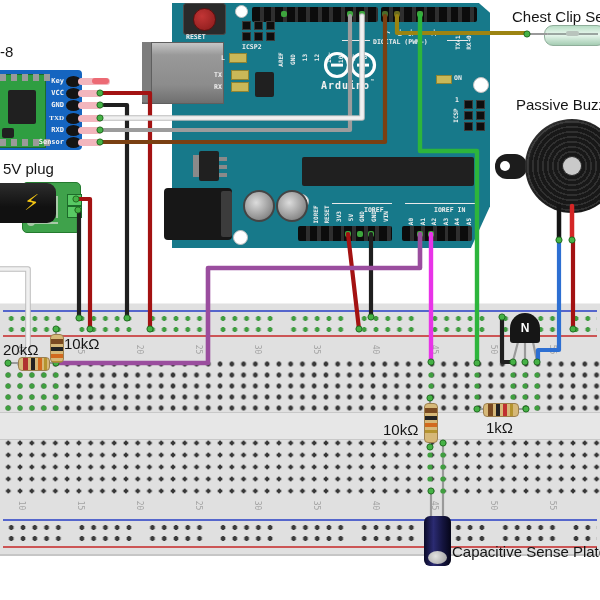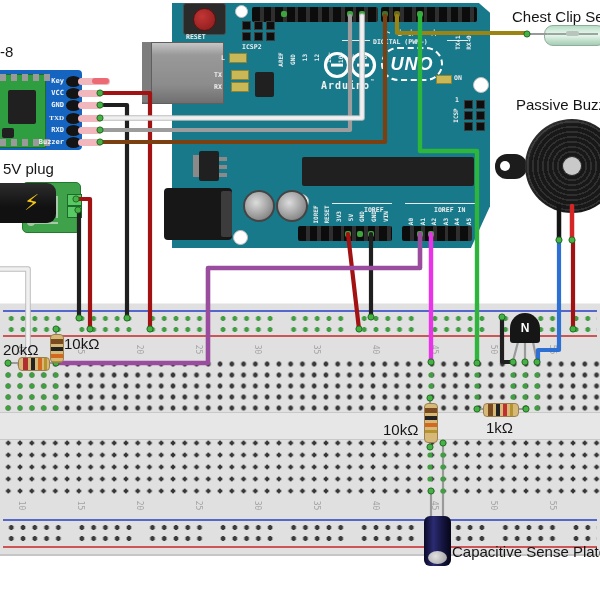--- a/index.html
+++ b/index.html
@@ -166,23 +166,20 @@
 
   <svg class="abs" style="left:318px;top:48px;z-index:12;" width="70" height="36">
     <circle cx="19" cy="17" r="11.5" fill="none" stroke="#fff" stroke-width="3.2"></circle>
     <circle cx="45" cy="17" r="11.5" fill="none" stroke="#fff" stroke-width="3.2"></circle>
     <rect x="13" y="15.6" width="12" height="3" fill="#fff"></rect>
     <rect x="39" y="15.6" width="12" height="3" fill="#fff"></rect>
     <rect x="43.5" y="11" width="3" height="12" fill="#fff"></rect>
   </svg>
   <span class="sw" style="left:321px;top:80px;font-size:10px;letter-spacing:1px;">Arduino</span>
   <span class="sw" style="left:371px;top:78px;font-size:5px;">™</span>
-  <div class="abs" style="left:381px;top:47px;width:58px;height:30px;border:2px dashed #fff;border-radius:17px;z-index:12;display:flex;align-items:center;justify-content:center;">
-    <span style="font:bold italic 18px 'Liberation Sans',sans-serif;color:#fff;letter-spacing:1px;">UNO</span>
-  </div>
 
   <div class="icsppin" style="left:464px;top:100px;"></div>
   <div class="icsppin" style="left:476px;top:100px;"></div>
   <div class="icsppin" style="left:464px;top:111px;"></div>
   <div class="icsppin" style="left:476px;top:111px;"></div>
   <div class="icsppin" style="left:464px;top:122px;"></div>
   <div class="icsppin" style="left:476px;top:122px;"></div>
   <span class="v" style="left:438px;top:112px;">ICSP</span>
   <span class="sw" style="left:455px;top:96px;">1</span>
 
@@ -259,21 +256,21 @@
   <div class="stub" style="top:89.5px;"></div>
   <div class="stub" style="top:101.5px;"></div>
   <div class="stub" style="top:114.5px;"></div>
   <div class="stub" style="top:126.5px;"></div>
   <div class="stub" style="top:138.5px;"></div>
   <span class="hpin" style="top:77px;">Key</span>
   <span class="hpin" style="top:89px;">VCC</span>
   <span class="hpin" style="top:101px;">GND</span>
   <span class="hpin" style="top:114px;font-family:Liberation Serif, serif;">TXD</span>
   <span class="hpin" style="top:126px;">RXD</span>
-  <span class="hpin" style="top:138px;">Buzzer</span>
+  <span class="hpin" style="top:138px;">Sensor</span>
 
   <div id="plug-pcb"></div>
   <div class="trace" style="left:56px;top:196px;width:2px;height:22px;"></div>
   <div class="trace" style="left:30px;top:222px;width:28px;height:2px;"></div>
   <div class="trace" style="left:27px;top:218px;width:8px;height:8px;border-radius:50%;"></div>
   <div id="plug-body"></div>
   <div id="bolt">⚡</div>
   <div class="term" style="top:194px;"></div>
   <div class="term" style="top:206px;"></div>
 

